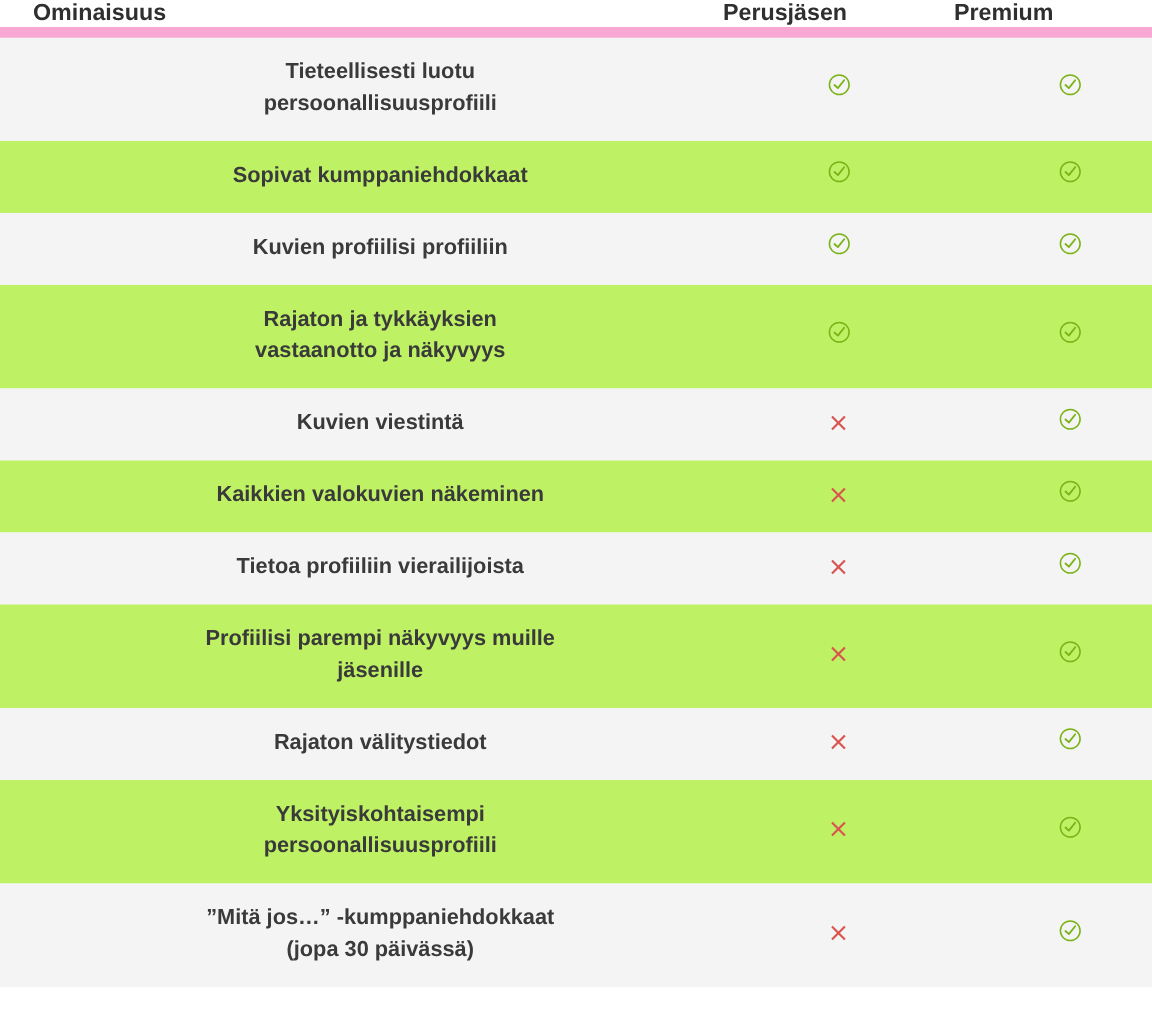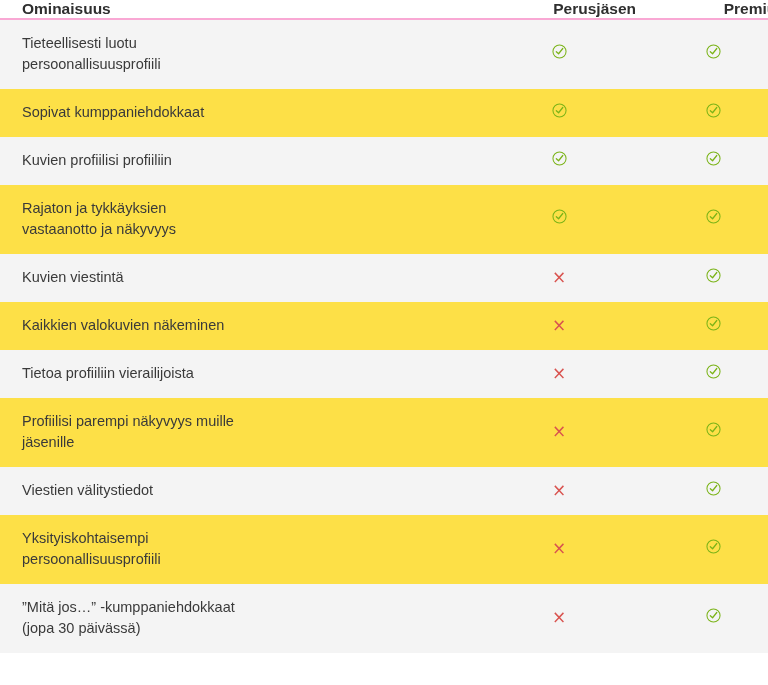--- a/index.html
+++ b/index.html
@@ -24,49 +24,50 @@
     padding: 0;
     margin: 0;
   }
   thead th {
     font-size: 15.5px;
     font-weight: bold;
     color: #2f2f2f;
     padding: 13px 0 14px 0;
     vertical-align: middle;
     background: #ffffff;
-    border-bottom: 2px solid #f9a8d4;
+    border-bottom: 7px solid #f9a8d4;
   }
   th.col-feature {
     text-align: left;
     padding-left: 22px;
     width: 460px;
   }
   th.col-plan {
-    text-align: right;
+    text-align: left;
     width: 154px;
   }
   tbody td {
     font-size: 14.5px;
     color: #3a3a3a;
     vertical-align: middle;
     line-height: 1.45;
   }
   td.feature-cell {
-    text-align: left;
-    padding: 13px 14px 14px 22px;
+    text-align: center;
+    padding: 13px 14px 14px 39px;
+    font-weight: bold;
   }
   td.mark-cell {
     text-align: center;
   }
   tbody tr.odd-row td {
     background: #f4f4f4;
   }
   tbody tr.even-row td {
-    background: #fde047;
+    background: #bef264;
   }
   .row-line {
     display: block;
   }
   .check {
     display: inline-block;
     width: 15px;
     height: 15px;
     line-height: 0;
   }
@@ -185,21 +186,21 @@
           <span class="row-line">jäsenille</span>
         </td>
         <td class="mark-cell"><span class="cross" style="color: rgb(217, 83, 79);">×</span></td>
         <td class="mark-cell"><span class="check"><svg width="15" height="15" viewBox="0 0 16 16" xmlns="http://www.w3.org/2000/svg">
               <circle cx="8" cy="8" r="7" fill="none" stroke="#7ab317" stroke-width="1.1"></circle>
               <path d="M4.6 8.2 L7 10.4 L11.5 4.8" fill="none" stroke="#7ab317" stroke-width="1.3" stroke-linecap="round" stroke-linejoin="round"></path>
             </svg></span></td>
       </tr>
       <tr class="odd-row">
         <td class="feature-cell">
-          <span class="row-line">Viestien välitystiedot</span>
+          <span class="row-line">Rajaton välitystiedot</span>
         </td>
         <td class="mark-cell"><span class="cross" style="color: rgb(217, 83, 79);">×</span></td>
         <td class="mark-cell"><span class="check"><svg width="15" height="15" viewBox="0 0 16 16" xmlns="http://www.w3.org/2000/svg">
               <circle cx="8" cy="8" r="7" fill="none" stroke="#7ab317" stroke-width="1.1"></circle>
               <path d="M4.6 8.2 L7 10.4 L11.5 4.8" fill="none" stroke="#7ab317" stroke-width="1.3" stroke-linecap="round" stroke-linejoin="round"></path>
             </svg></span></td>
       </tr>
       <tr class="even-row">
         <td class="feature-cell">
           <span class="row-line">Yksityiskohtaisempi</span>

